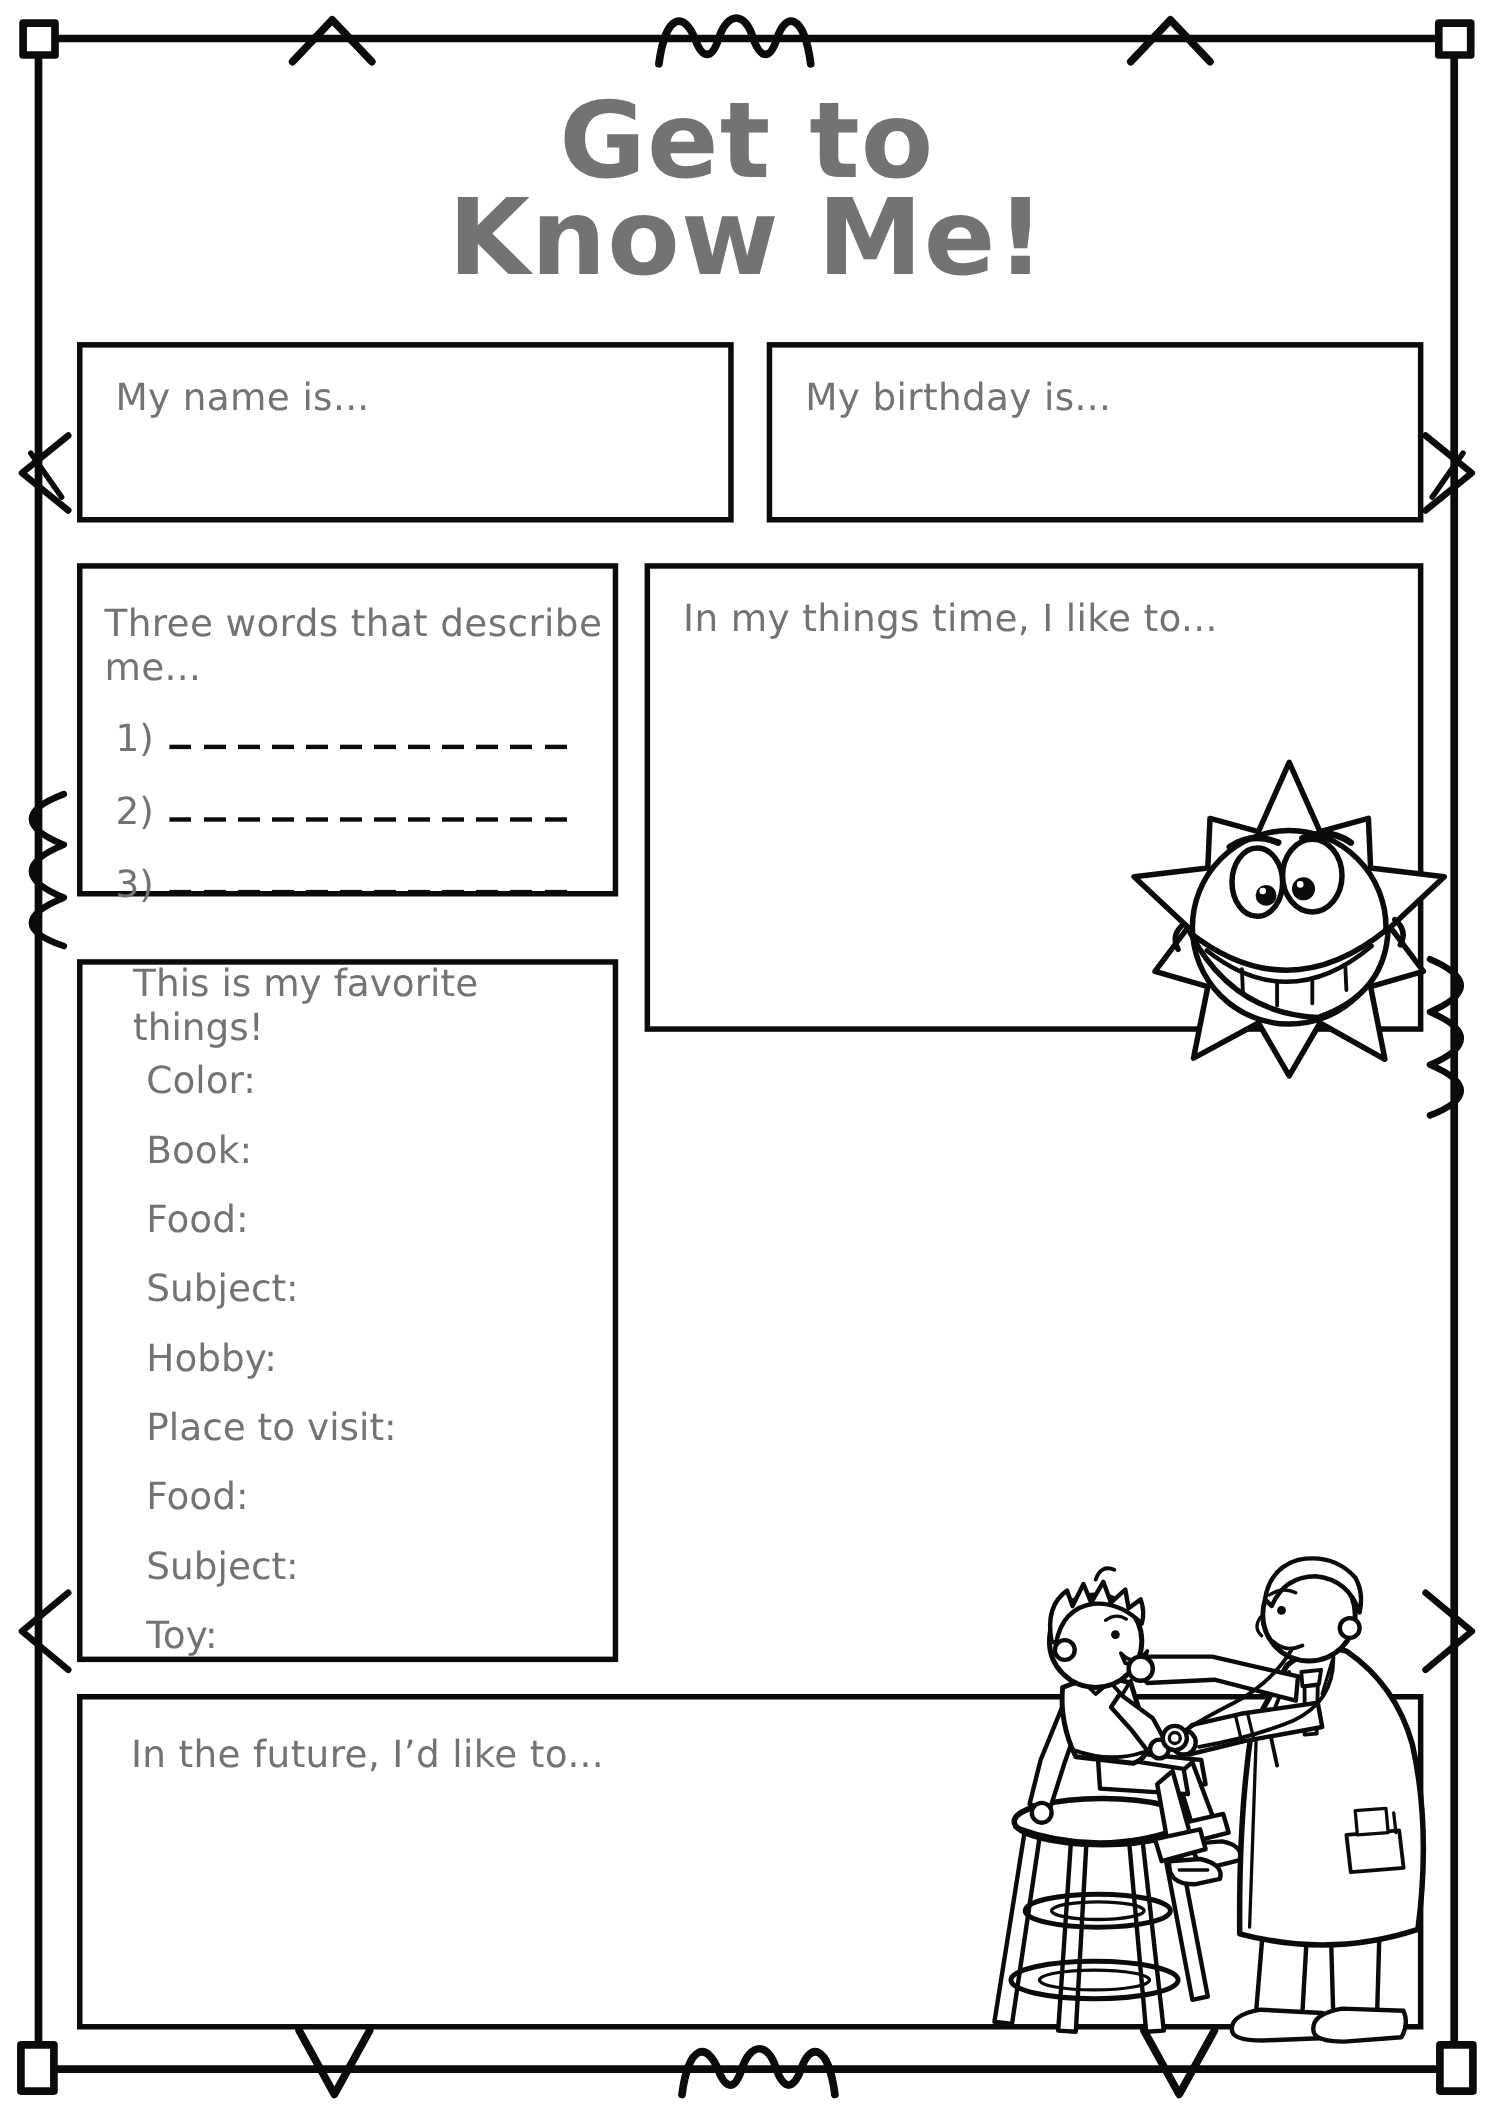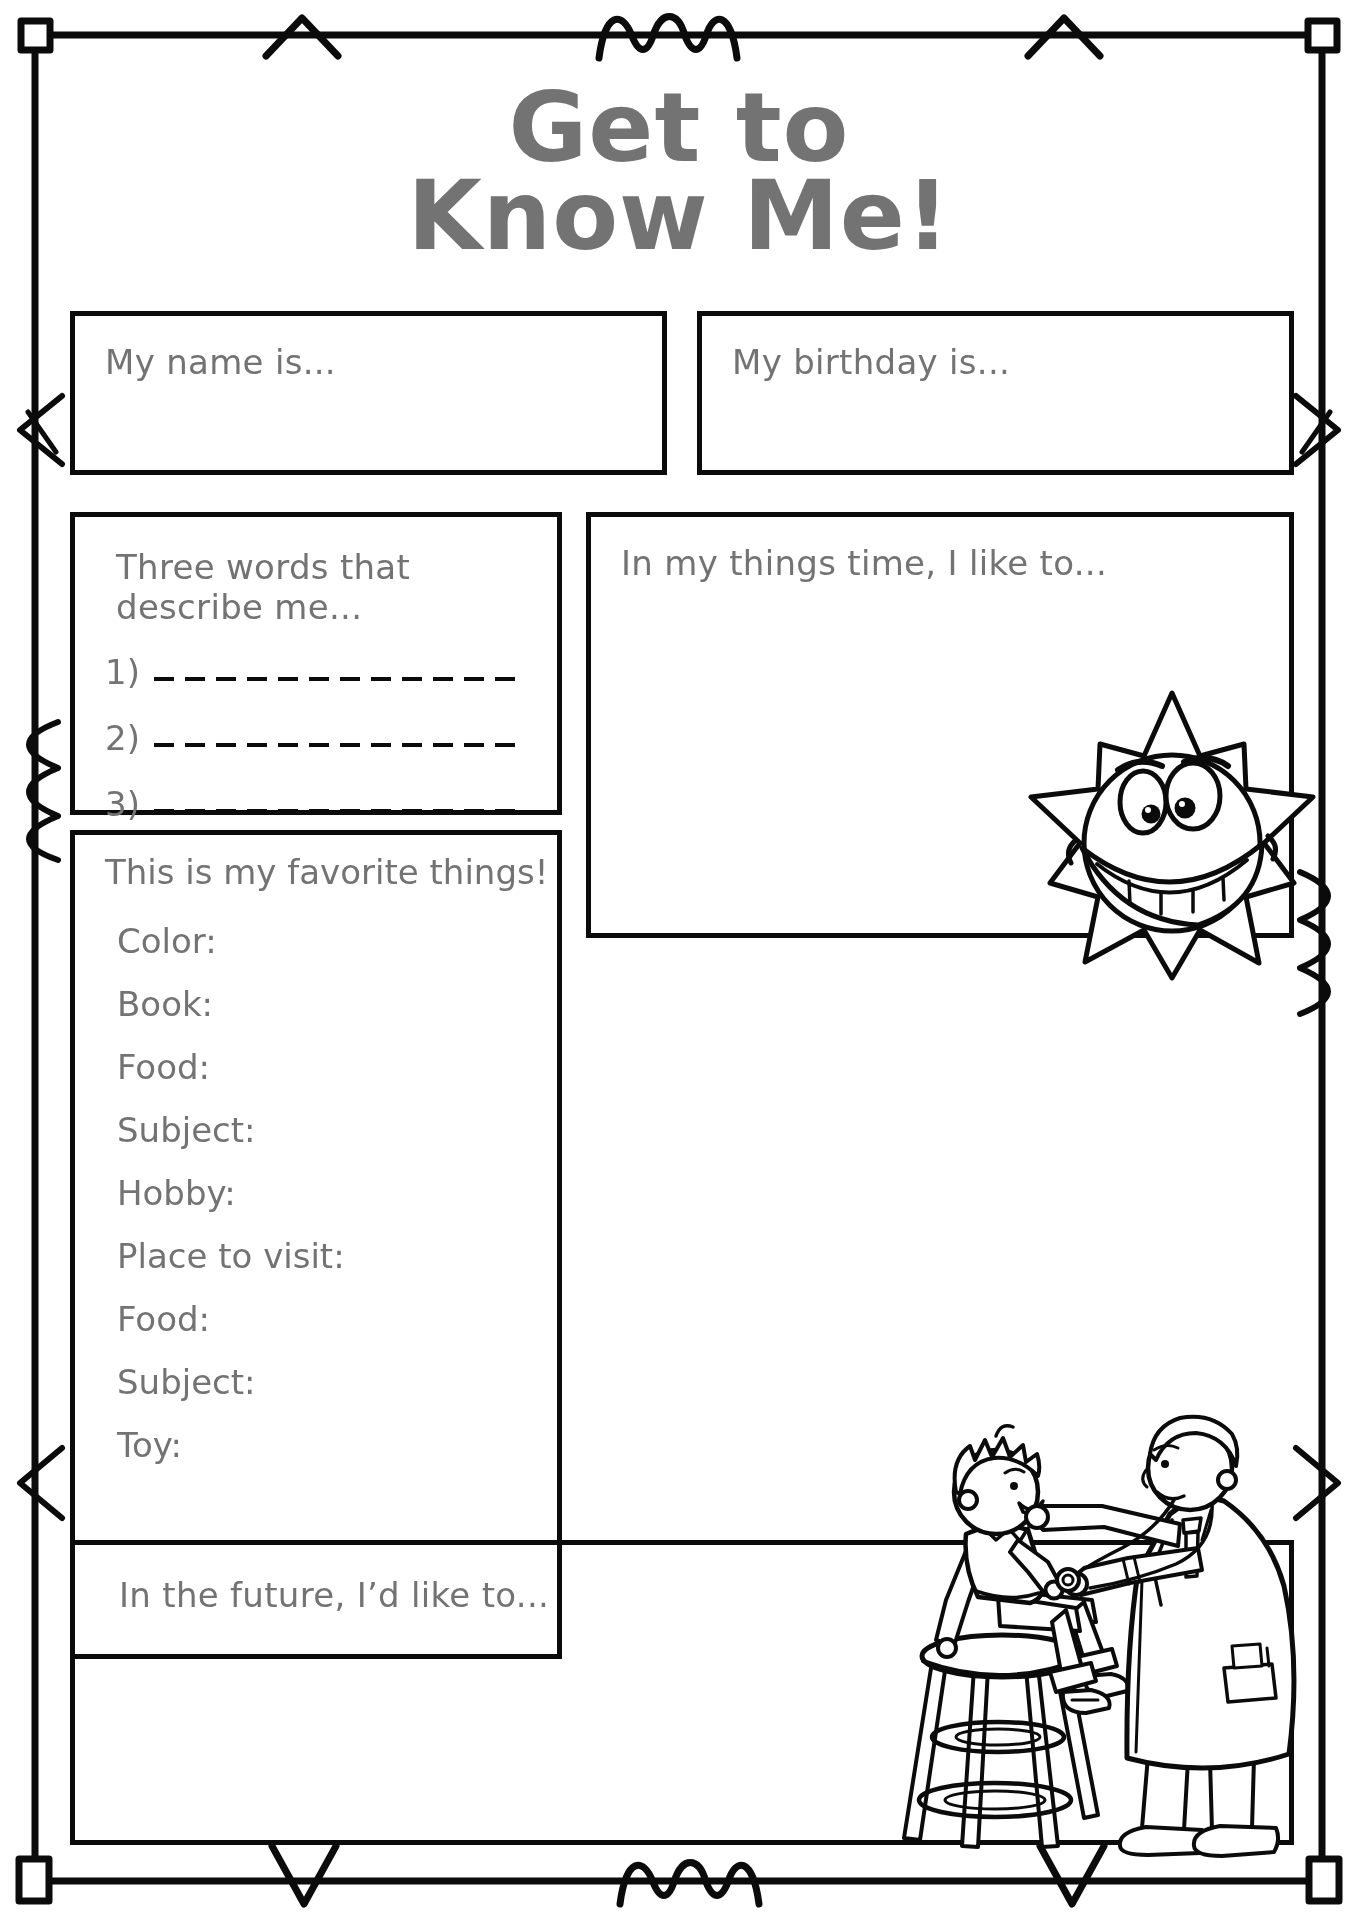--- a/index.html
+++ b/index.html
@@ -7,21 +7,21 @@
     position:relative;width:1358px;height:1920px;background:#ffffff;
     font-family:"DejaVu Sans", sans-serif;color:#737373;overflow:hidden;
   }
   svg.decor{position:absolute;left:0;top:0;z-index:1;}
   .title{position:absolute;left:0;top:84px;width:100%;text-align:center;
     font-weight:bold;font-size:96px;line-height:88px;letter-spacing:1px;z-index:2;}
   .box{position:absolute;border:5px solid #0b0b0b;box-sizing:border-box;background:transparent;z-index:2;}
   .label{font-size:34px;letter-spacing:.3px;display:block;}
   .pad{padding:26px 28px 0 30px;}
   
-  .tw-label{padding:30px 0 0 41px;}
+  .tw-label{padding:30px 0 0 20px;}
   .tw-row{display:flex;align-items:center;height:66px;margin:0 34px 0 30px;font-size:34px;}
   .tw-row:first-of-type{margin-top:12px;}
   .tw-line{flex:1;height:4px;margin-left:14px;margin-top:14px;
     background-image:repeating-linear-gradient(90deg,#0b0b0b 0 20px,transparent 20px 31px);}
   
   .fav-title{display:flex;align-items:center;height:74px;margin-left:30px;font-size:34px;}
   .fav-row{display:flex;align-items:center;height:63px;margin-left:42px;font-size:34px;}
   .ill{position:absolute;z-index:3;}
 </style>
 </head>
@@ -91,21 +91,21 @@
       <span>3)</span>
       <span class="tw-line"></span>
     </div>
   </div>
 
   <div class="box" style="left:586px;top:512px;width:708px;height:426px;">
     <span class="label pad">In my things time, I like to...</span>
     <div></div>
   </div>
 
-  <div class="box" style="left:70px;top:830px;width:492px;height:829px;">
+  <div class="box" style="left:70px;top:872px;width:492px;height:639px;padding-left:16px;">
     <span class="fav-title">This is my favorite things!</span>
     <div class="fav-row">Color:</div>
     <div class="fav-row">Book:</div>
     <div class="fav-row">Food:</div>
     <div class="fav-row">Subject:</div>
     <div class="fav-row">Hobby:</div>
     <div class="fav-row">Place to visit:</div>
     <div class="fav-row">Food:</div>
     <div class="fav-row">Subject:</div>
     <div class="fav-row">Toy:</div>

